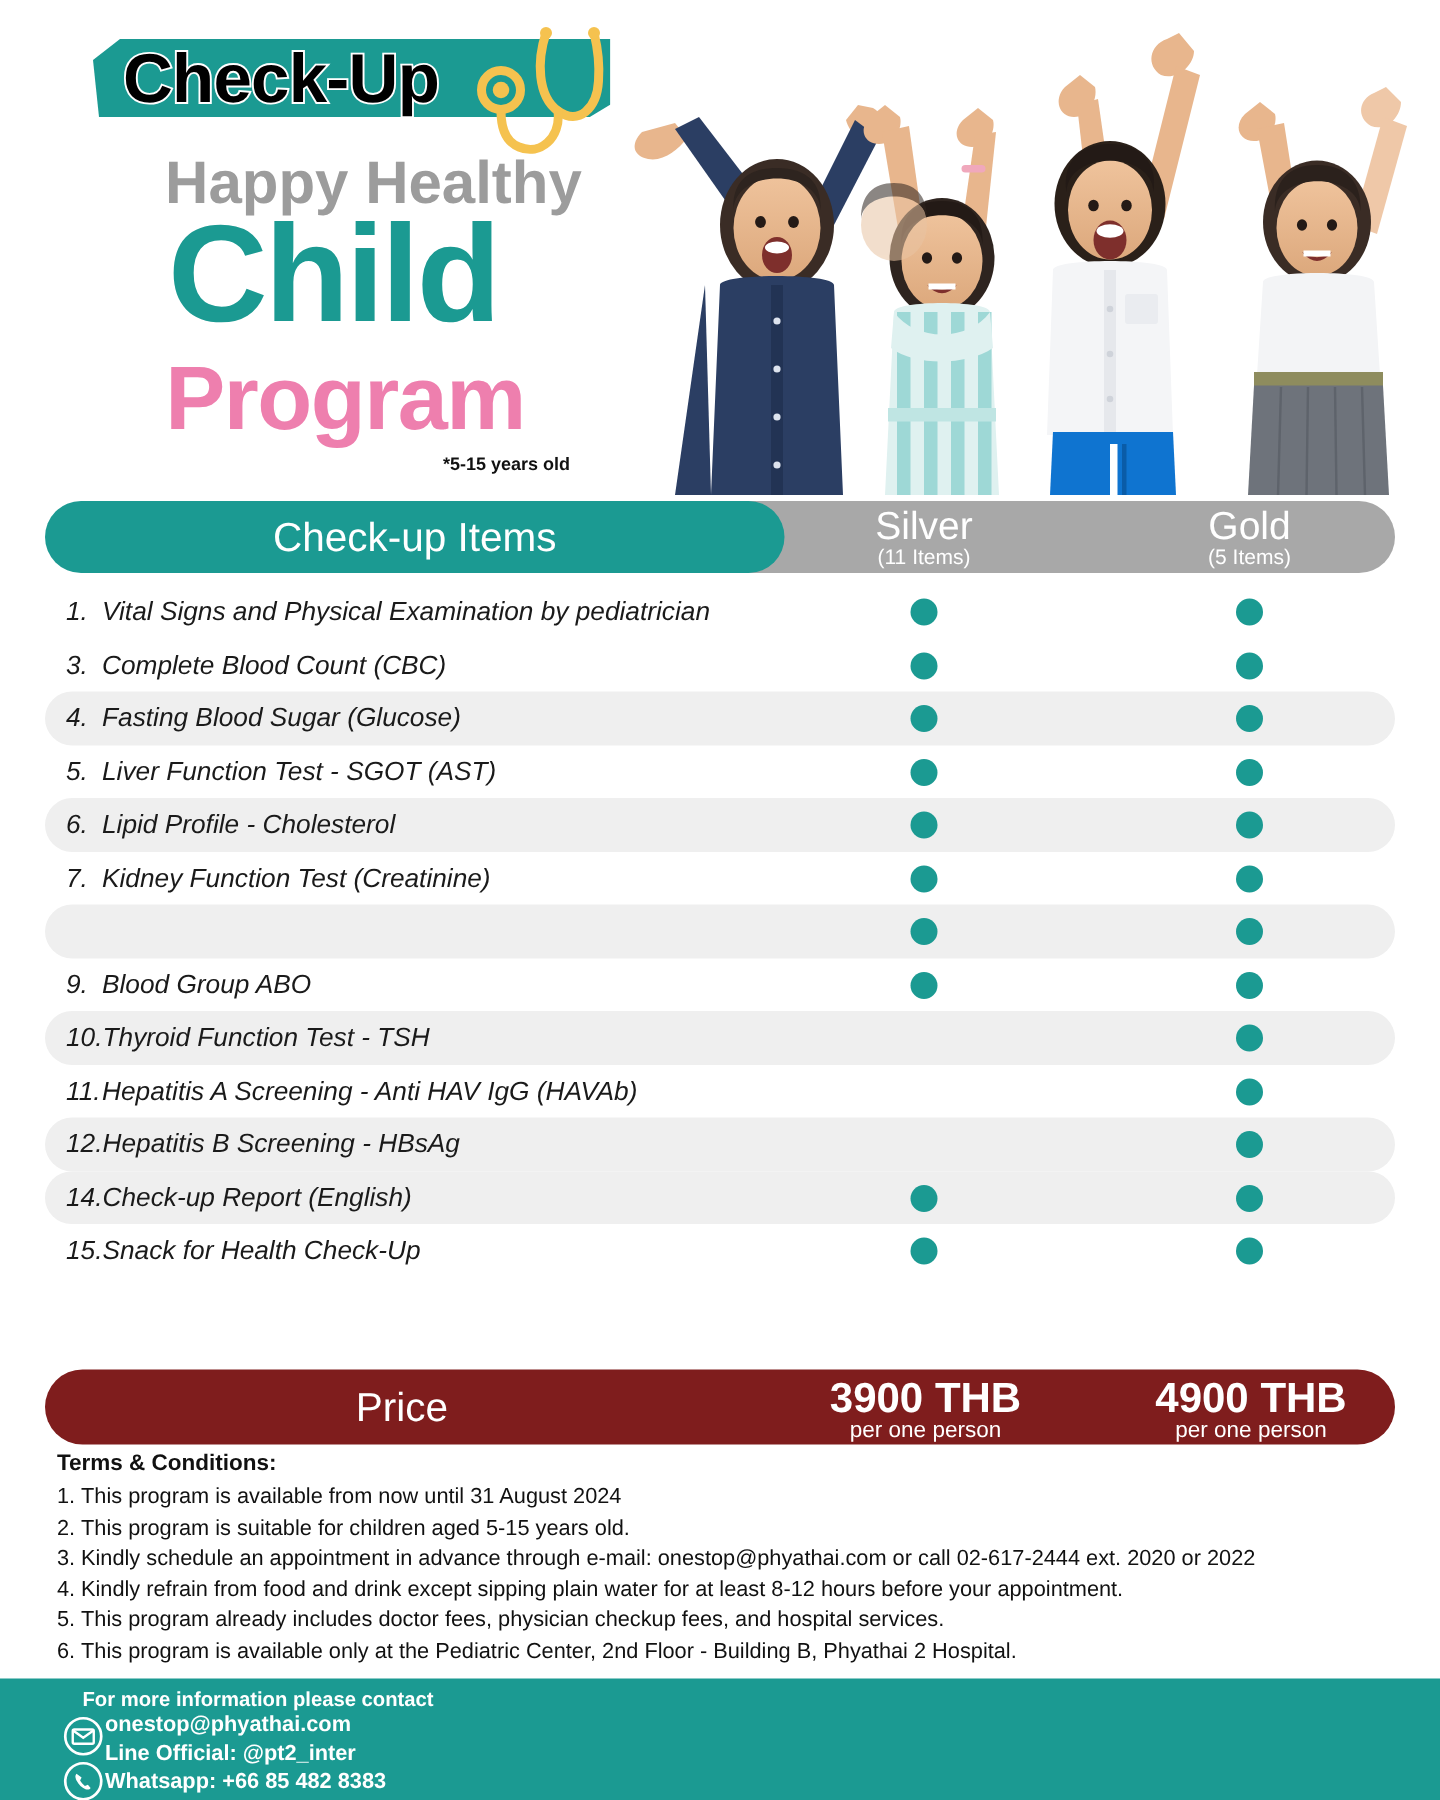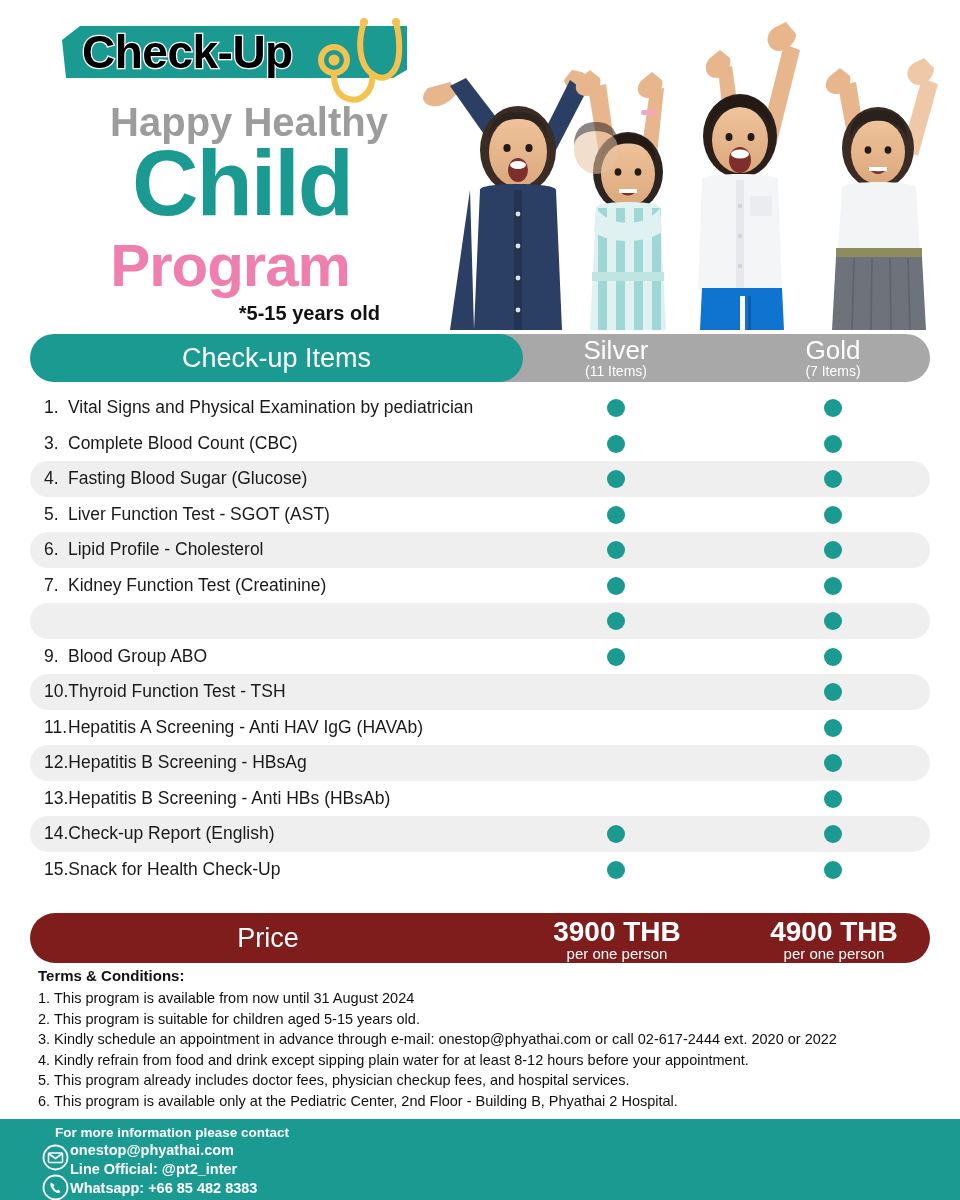--- a/index.html
+++ b/index.html
@@ -32,32 +32,32 @@
     paint-order: stroke fill;
   }
   .steth { position:absolute; left:300px; top:12px; width:110px; height:110px; }
 
   .happy-healthy {
     position:absolute; left:84px; top:100px; width:330px;
     font-size:40px; font-weight:bold; color:#9C9C9C; letter-spacing:0px;
     text-align:center;
   }
   .child-word {
-    position:absolute; left:72px; top:137px; width:340px;
+    position:absolute; left:52px; top:137px; width:340px;
     font-size:92px; font-weight:bold; color:#1B9A92; letter-spacing:-2px;
     line-height:1; text-align:center;
   }
   .program-word {
     position:absolute; left:60px; top:236px; width:340px;
     font-size:60px; font-weight:bold; color:#EE7FAE; letter-spacing:-1px;
     line-height:1; text-align:center;
   }
   .age-note {
     position:absolute; left:180px; top:302px; width:200px;
-    font-size:20px; font-weight:bold; color:#111; text-align:right;
+    font-size:12px; font-weight:bold; color:#111; text-align:right;
   }
 
   
   .table-wrap { position:absolute; left:0; top:330px; width:960px; }
 
   .hdr { position:relative; height:48px; margin:4px 30px 0 30px; }
   .hdr-gray {
     position:absolute; left:180px; top:0; right:0; height:48px;
     background:#A8A8A8; border-radius:24px;
   }
@@ -71,21 +71,21 @@
     color:#fff; font-size:27px; font-weight:normal;
   }
   .hdr-col {
     position:absolute; top:3px; width:160px; text-align:center; color:#fff;
   }
   .hdr-col .big { font-size:26px; line-height:27px; }
   .hdr-col .small { font-size:14px; line-height:15px; }
   .hdr-silver { left:506px; }
   .hdr-gold { left:723px; }
 
-  .rows { margin:8px 30px 0 30px; }
+  .rows { margin:8px 30px 0 30px;font-style:italic; }
   .row {
     position:relative; height:35.5px; border-radius:18px;
   }
   .row.alt { background:#EFEFEF; }
   .row-label {
     position:absolute; left:14px; top:0; height:35.5px; line-height:35.5px;
     font-size:17.5px; color:#1a1a1a; white-space:nowrap;
   }
   .row-label .num { display:inline-block; min-width:24px; }
   .dot {
@@ -276,21 +276,21 @@
   <div class="hdr">
     <div class="hdr-gray"></div>
     <div class="hdr-teal"></div>
     <div class="hdr-title">Check-up Items</div>
     <div class="hdr-col hdr-silver">
       <div class="big">Silver</div>
       <div class="small">(11 Items)</div>
     </div>
     <div class="hdr-col hdr-gold">
       <div class="big">Gold</div>
-      <div class="small">(7 Items)</div>
+      <div class="small">(5 Items)</div>
     </div>
   </div>
 
   <div class="rows" id="rows-container">
       <div class="row">
         <div class="row-label"><span class="num">1.</span>Vital Signs and Physical Examination by pediatrician</div>
         <div class="dot silver"></div>
         <div class="dot gold"></div>
       </div>
       <div class="row">
@@ -330,24 +330,20 @@
       <div class="row alt">
         <div class="row-label"><span class="num">10.</span>Thyroid Function Test - TSH</div>
         <div class="dot gold"></div>
       </div>
       <div class="row">
         <div class="row-label"><span class="num">11.</span>Hepatitis A Screening - Anti HAV IgG (HAVAb)</div>
         <div class="dot gold"></div>
       </div>
       <div class="row alt">
         <div class="row-label"><span class="num">12.</span>Hepatitis B Screening - HBsAg</div>
-        <div class="dot gold"></div>
-      </div>
-      <div class="row">
-        <div class="row-label"><span class="num">13.</span>Hepatitis B Screening - Anti HBs (HBsAb)</div>
         <div class="dot gold"></div>
       </div>
       <div class="row alt">
         <div class="row-label"><span class="num">14.</span>Check-up Report (English)</div>
         <div class="dot silver"></div>
         <div class="dot gold"></div>
       </div>
       <div class="row">
         <div class="row-label"><span class="num">15.</span>Snack for Health Check-Up</div>
         <div class="dot silver"></div>

